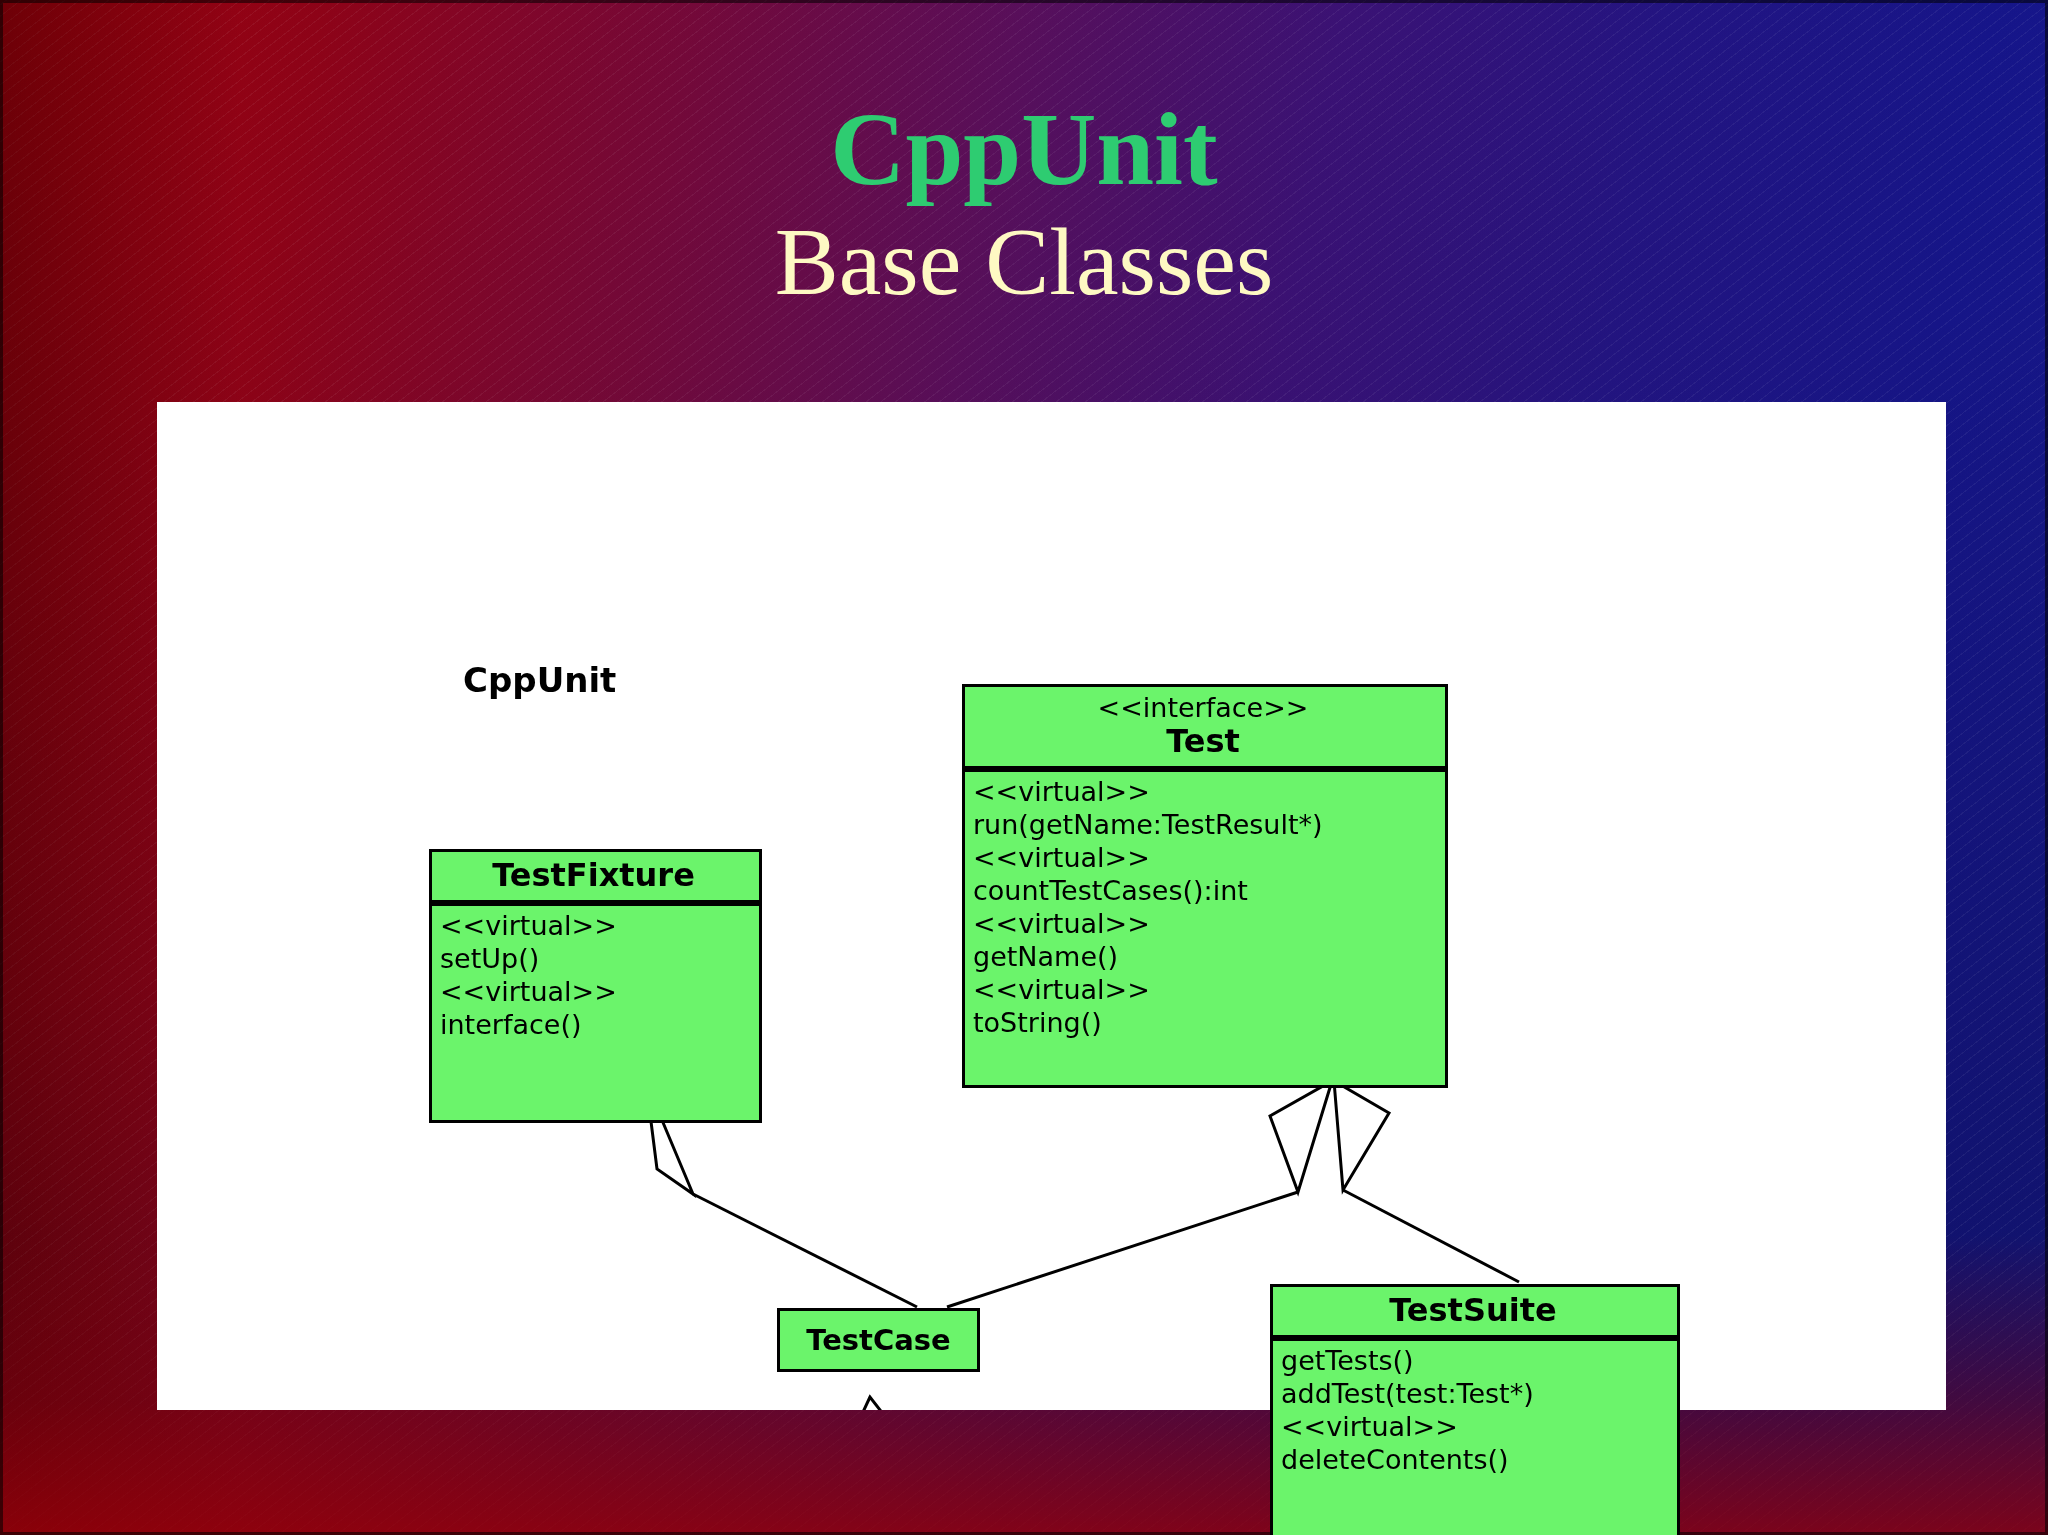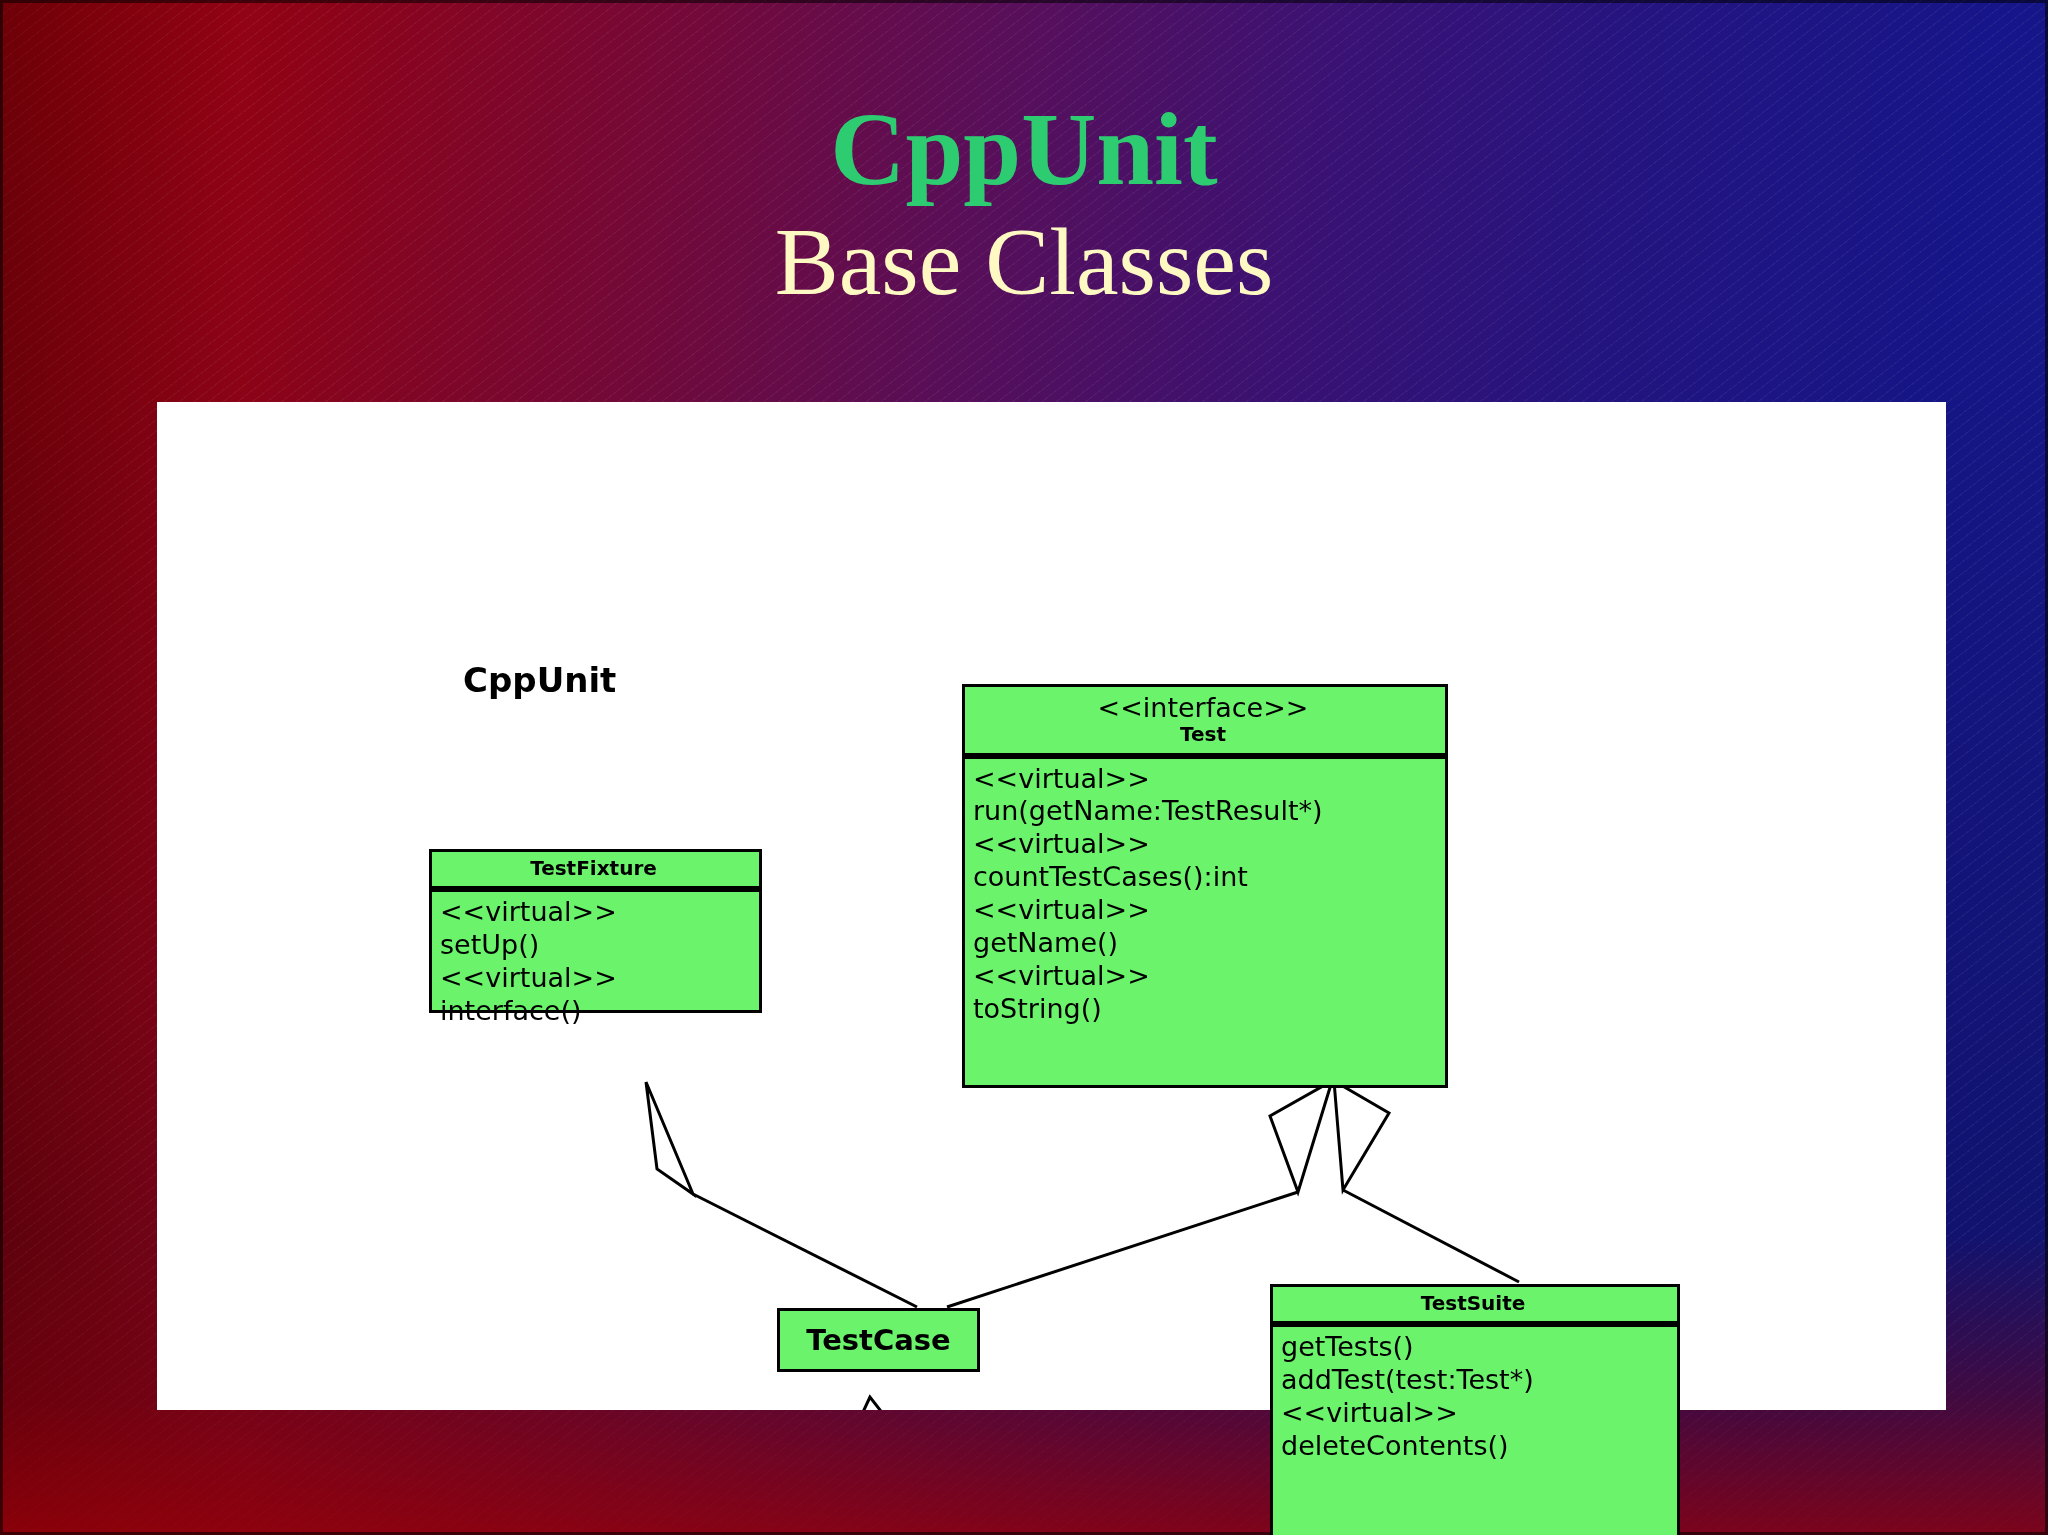--- a/index.html
+++ b/index.html
@@ -147,21 +147,21 @@
     text-align: center;
     padding: 5px 8px 6px 4px;
     line-height: 1.16;
   }
   .uml .head .stereo {
     font-size: 27px;
     font-weight: normal;
     display: block;
   }
   .uml .head .cname {
-    font-size: 20px;
+    font-size: 32px;
     font-weight: bold;
     display: block;
   }
   .uml .divider {
     height: 0;
     border-top: 3px solid #000;
     margin: 0;
   }
   .uml .divider.dbl {
     height: 6px;
@@ -250,21 +250,21 @@
           <span class="v">&lt;&lt;virtual&gt;&gt;</span>
           <span>getName()</span>
         </div>
         <div class="op">
           <span class="v">&lt;&lt;virtual&gt;&gt;</span>
           <span>toString()</span>
         </div>
       </div>
     </div>
 
-    <div class="uml" style="left:272px; top:447px; width:333px; height:164px;">
+    <div class="uml" style="left:272px; top:447px; width:333px; height:274px;">
       <div class="head">
         <span class="cname">TestFixture</span>
       </div>
       <div class="divider dbl"></div>
       <div class="ops">
         <div class="op">
           <span class="v">&lt;&lt;virtual&gt;&gt;</span>
           <span>setUp()</span>
         </div>
         <div class="op">

